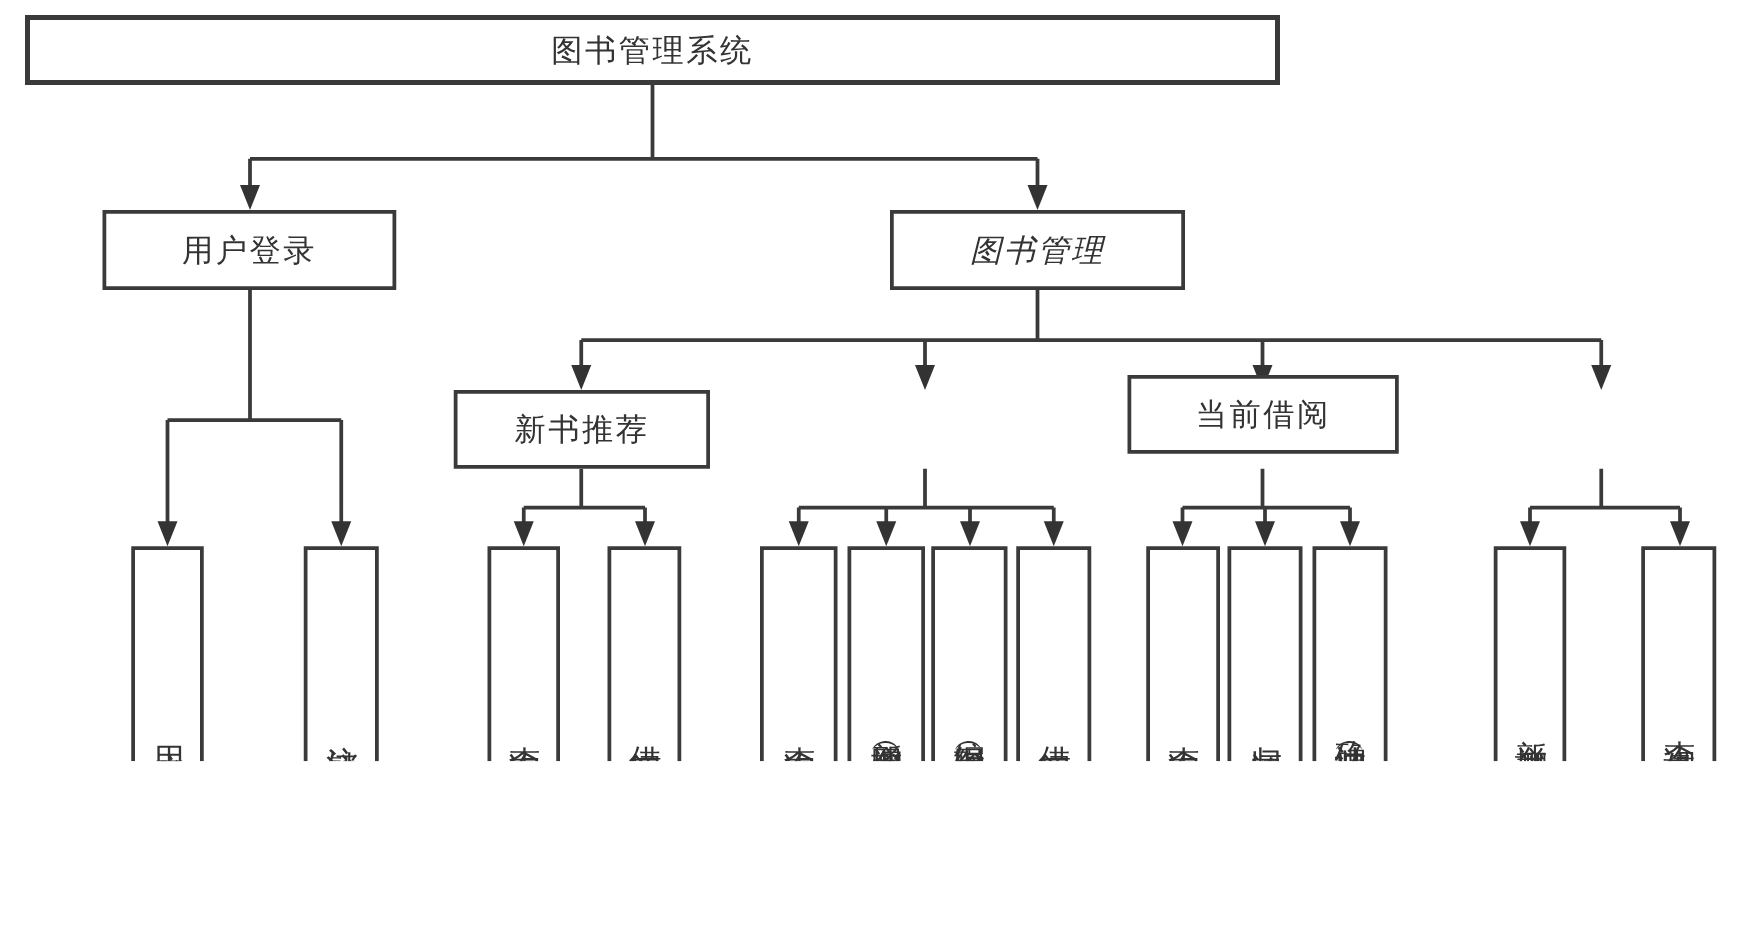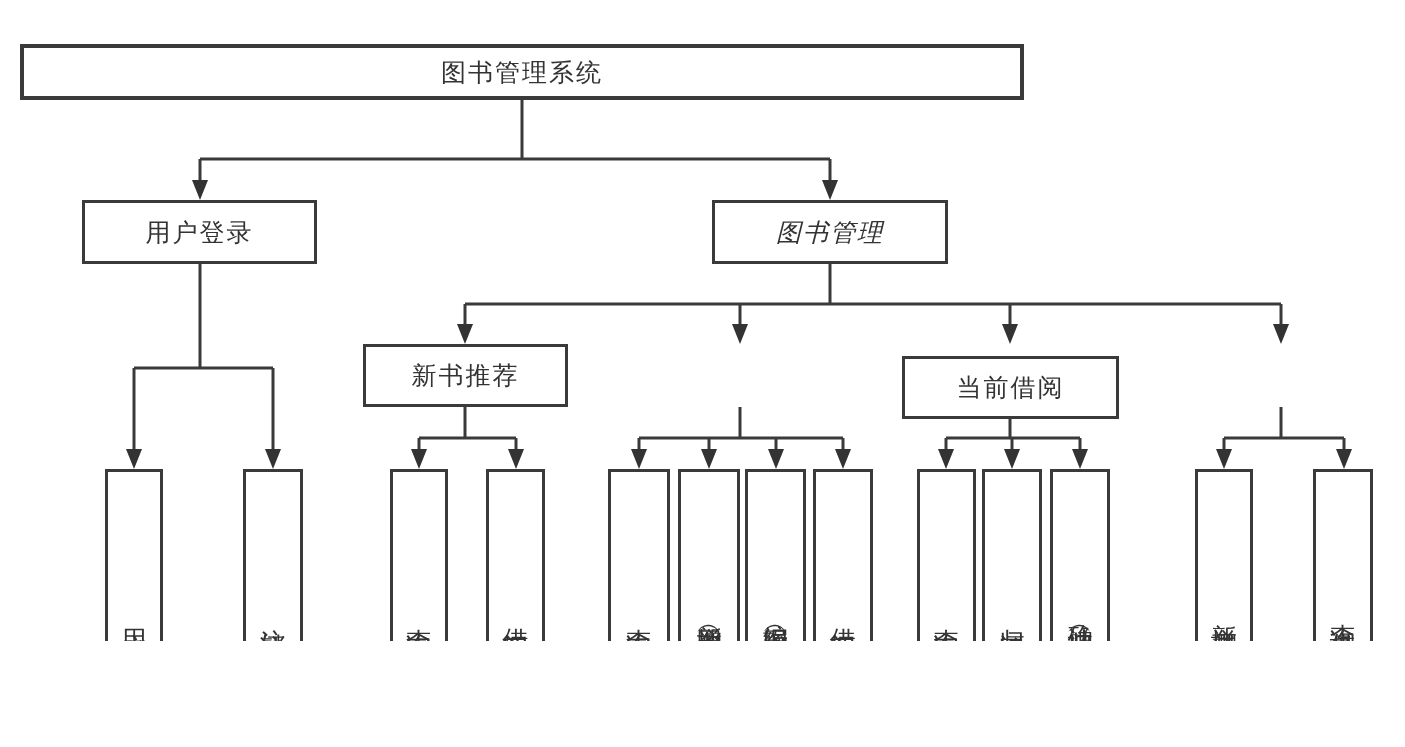--- a/index.html
+++ b/index.html
@@ -1,18 +1,18 @@
 <!DOCTYPE html>
 <html><head>
 <meta charset="utf-8">
 <style>
   html,body { margin:0; padding:0; background:#ffffff; }
   #stage {
     position:relative; width:1405px; height:609px; background:#ffffff;
-    font-family:"DejaVu Sans","Liberation Sans",sans-serif; overflow:hidden;margin-top:32px;
+    font-family:"DejaVu Sans","Liberation Sans",sans-serif; overflow:hidden;
   }
   #wires { position:absolute; left:0; top:0; width:1405px; height:747px; }
   .hbox {
     position:absolute; box-sizing:border-box; background:#ffffff;
     border:3px solid #3a3a3a; display:flex; align-items:center; justify-content:center;
     font-size:25px; letter-spacing:2px; color:#333333; z-index:2; white-space:nowrap;
   }
   .leaf {
     position:absolute; box-sizing:border-box; top:437px; height:298px; background:#ffffff;
     border:3px solid #3a3a3a; display:flex; align-items:center; justify-content:center;
@@ -90,21 +90,21 @@
   <div class="hbox" style="left:82px;top:168px;width:235px;height:64px;">
     <span>用户登录</span>
   </div>
   <div class="hbox" style="left:712px;top:168px;width:236px;height:64px;font-style:italic;">
     <span>图书管理</span>
   </div>
 
   <div class="hbox" style="left:363px;top:312px;width:205px;height:63px;text-align:center;">
     <span>新书推荐</span>
   </div>
-  <div class="hbox" style="left:902px;top:324px;width:217px;height:63px;">
+  <div class="hbox" style="left:902px;top:300px;width:217px;height:63px;">
     <span>当前借阅</span>
   </div>
 
   <div class="leaf" style="left:105px;width:58px;">
     <span class="vtext">用户登录</span>
   </div>
   <div class="leaf" style="left:243px;width:60px;">
     <span class="vtext">注销登录</span>
   </div>
 

